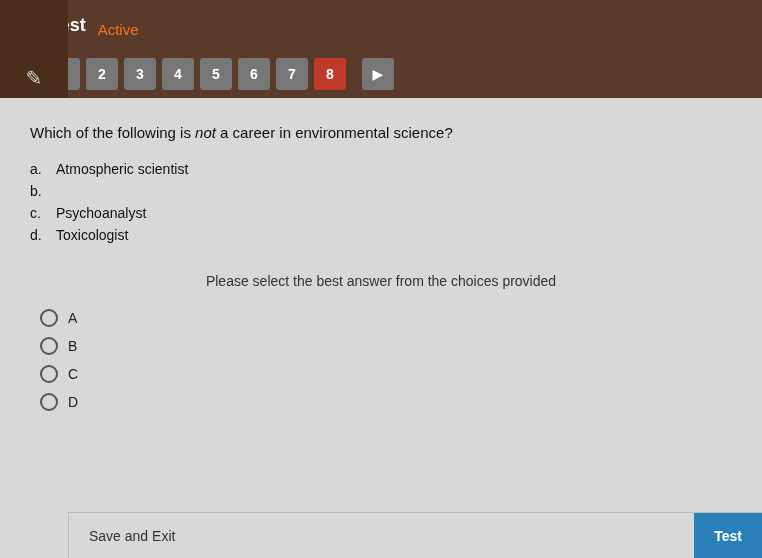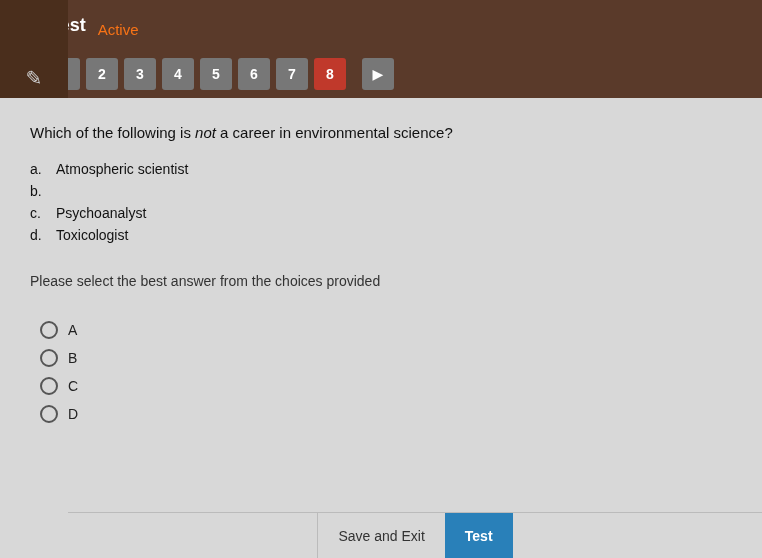--- a/index.html
+++ b/index.html
@@ -155,22 +155,23 @@
     }
 
     .answer-letter {
       min-width: 18px;
       font-weight: normal;
     }
 
     .instruction-text {
       font-size: 14px;
       color: #333;
-      margin-bottom: 32px;
+      margin-bottom: 20px;
       margin-top: 10px;
+      text-align: center;
     }
 
     .radio-group {
       display: flex;
       flex-direction: column;
       gap: 10px;
       padding-left: 10px;
     }
 
     .radio-item {
@@ -195,21 +196,21 @@
     
     .bottom-bar {
       position: absolute;
       bottom: 0;
       left: 68px;
       right: 0;
       height: 46px;
       background: #d8d8d8;
       display: flex;
       align-items: center;
-      justify-content: center;
+      justify-content: space-between;
       padding-right: 0;
       border-top: 1px solid #bbb;
     }
 
     .save-exit-btn {
       height: 46px;
       padding: 0 20px;
       background: #d8d8d8;
       border: none;
       border-left: 1px solid #bbb;

